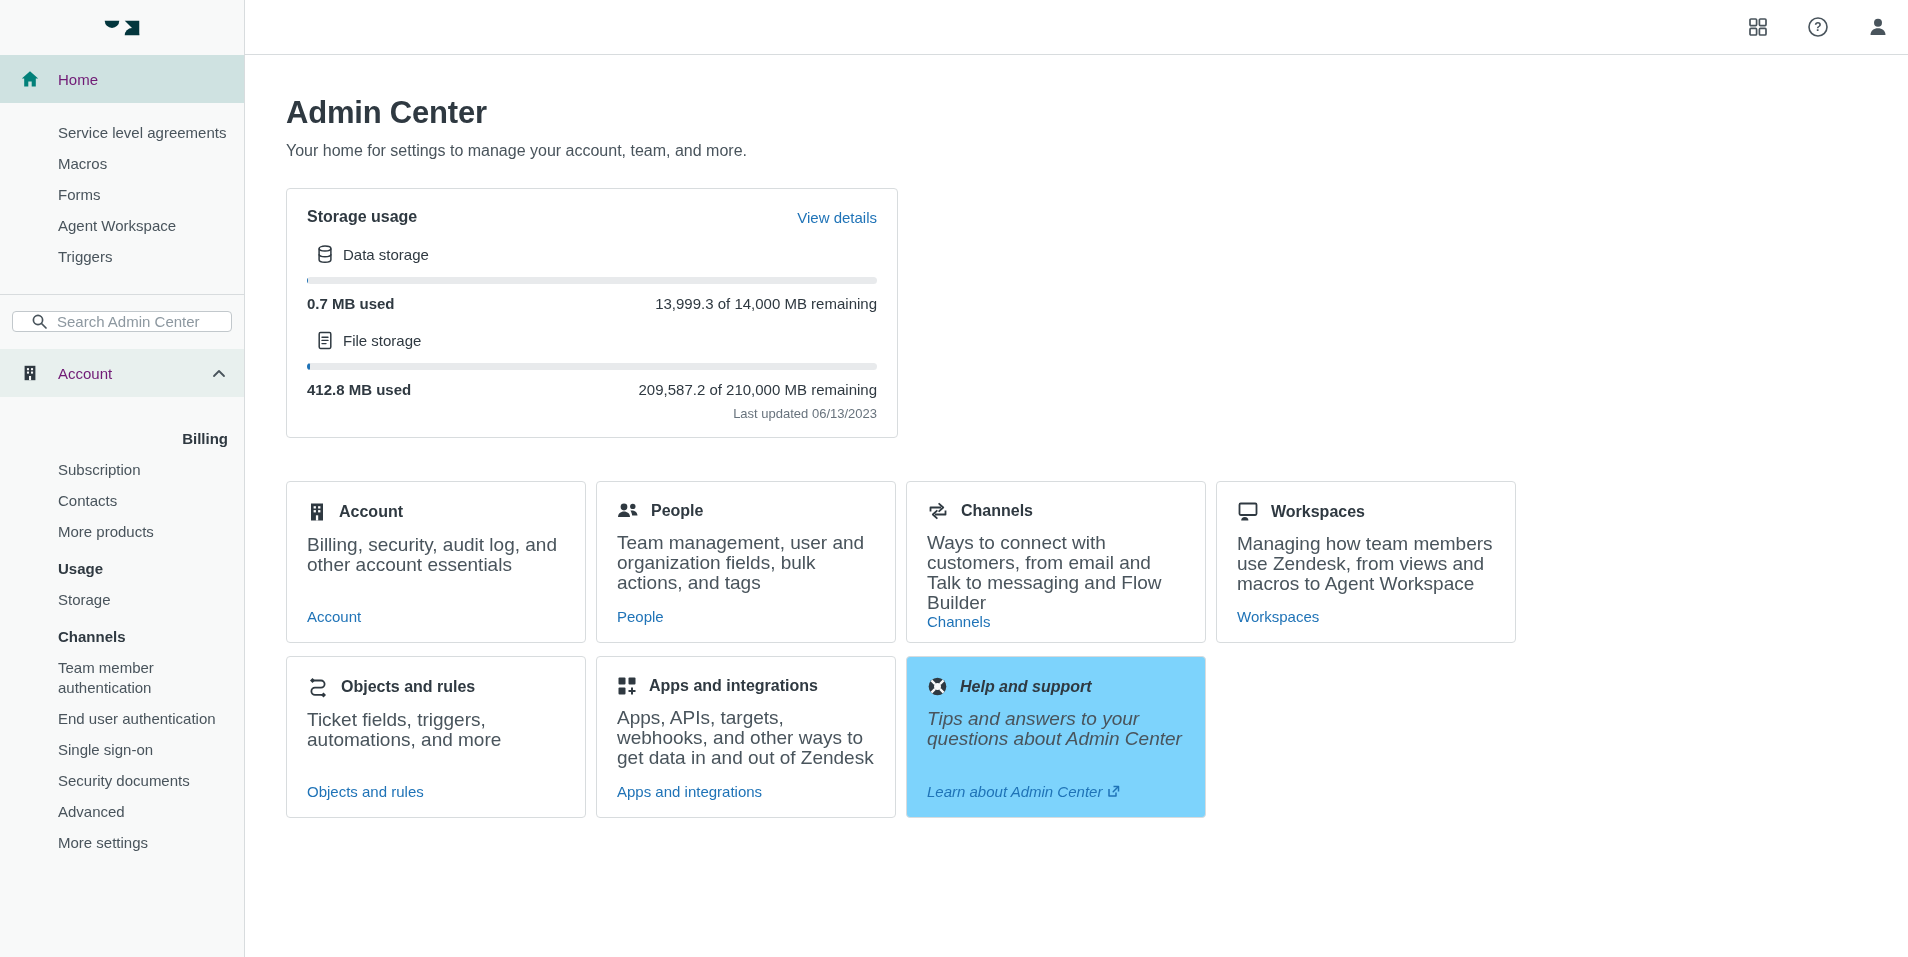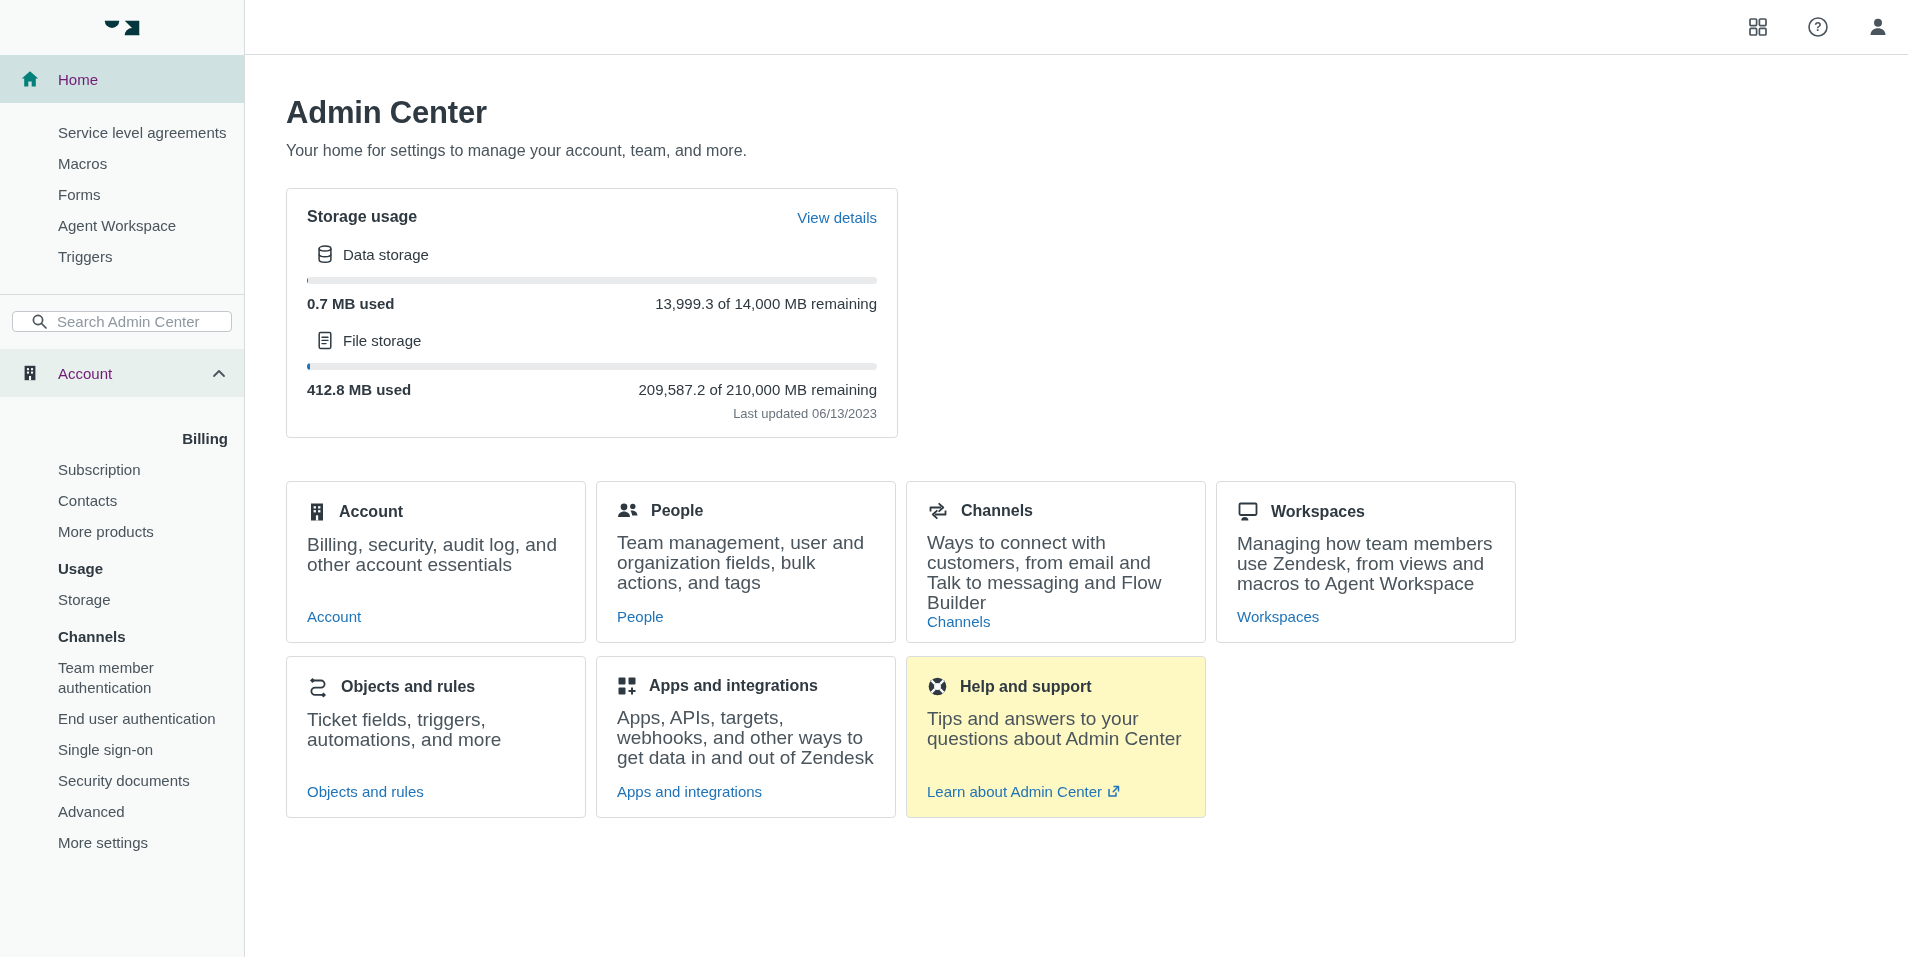--- a/index.html
+++ b/index.html
@@ -90,21 +90,21 @@
     margin-top: 43px;
     display: grid;
     grid-template-columns: repeat(4, 300px);
     gap: 13px 10px;
   }
   .tile {
     border: 1px solid #d8dcde; border-radius: 4px; background: #fff;
     height: 162px; padding: 19px 20px 17px 20px;
     display: flex; flex-direction: column;
   }
-  .tile.muted { background: #fef9c3; }
+  .tile.muted { background: #7dd3fc; font-style: italic; }
   .tile-head { display: flex; align-items: center; }
   .tile-title { font-size: 16px; font-weight: bold; color: #2f3941; margin-left: 12px; }
   .tile-desc { margin-top: 12px; font-size: 19px; line-height: 20px; color: #49545c; }
   .tile-link { margin-top: auto; font-size: 15px; display: flex; align-items: center; }
   .tile-link .ext { margin-left: 5px; display: inline-flex; }
   .ic { display: inline-flex; flex-shrink: 0; }
 </style>
 </head>
 <body>
 

